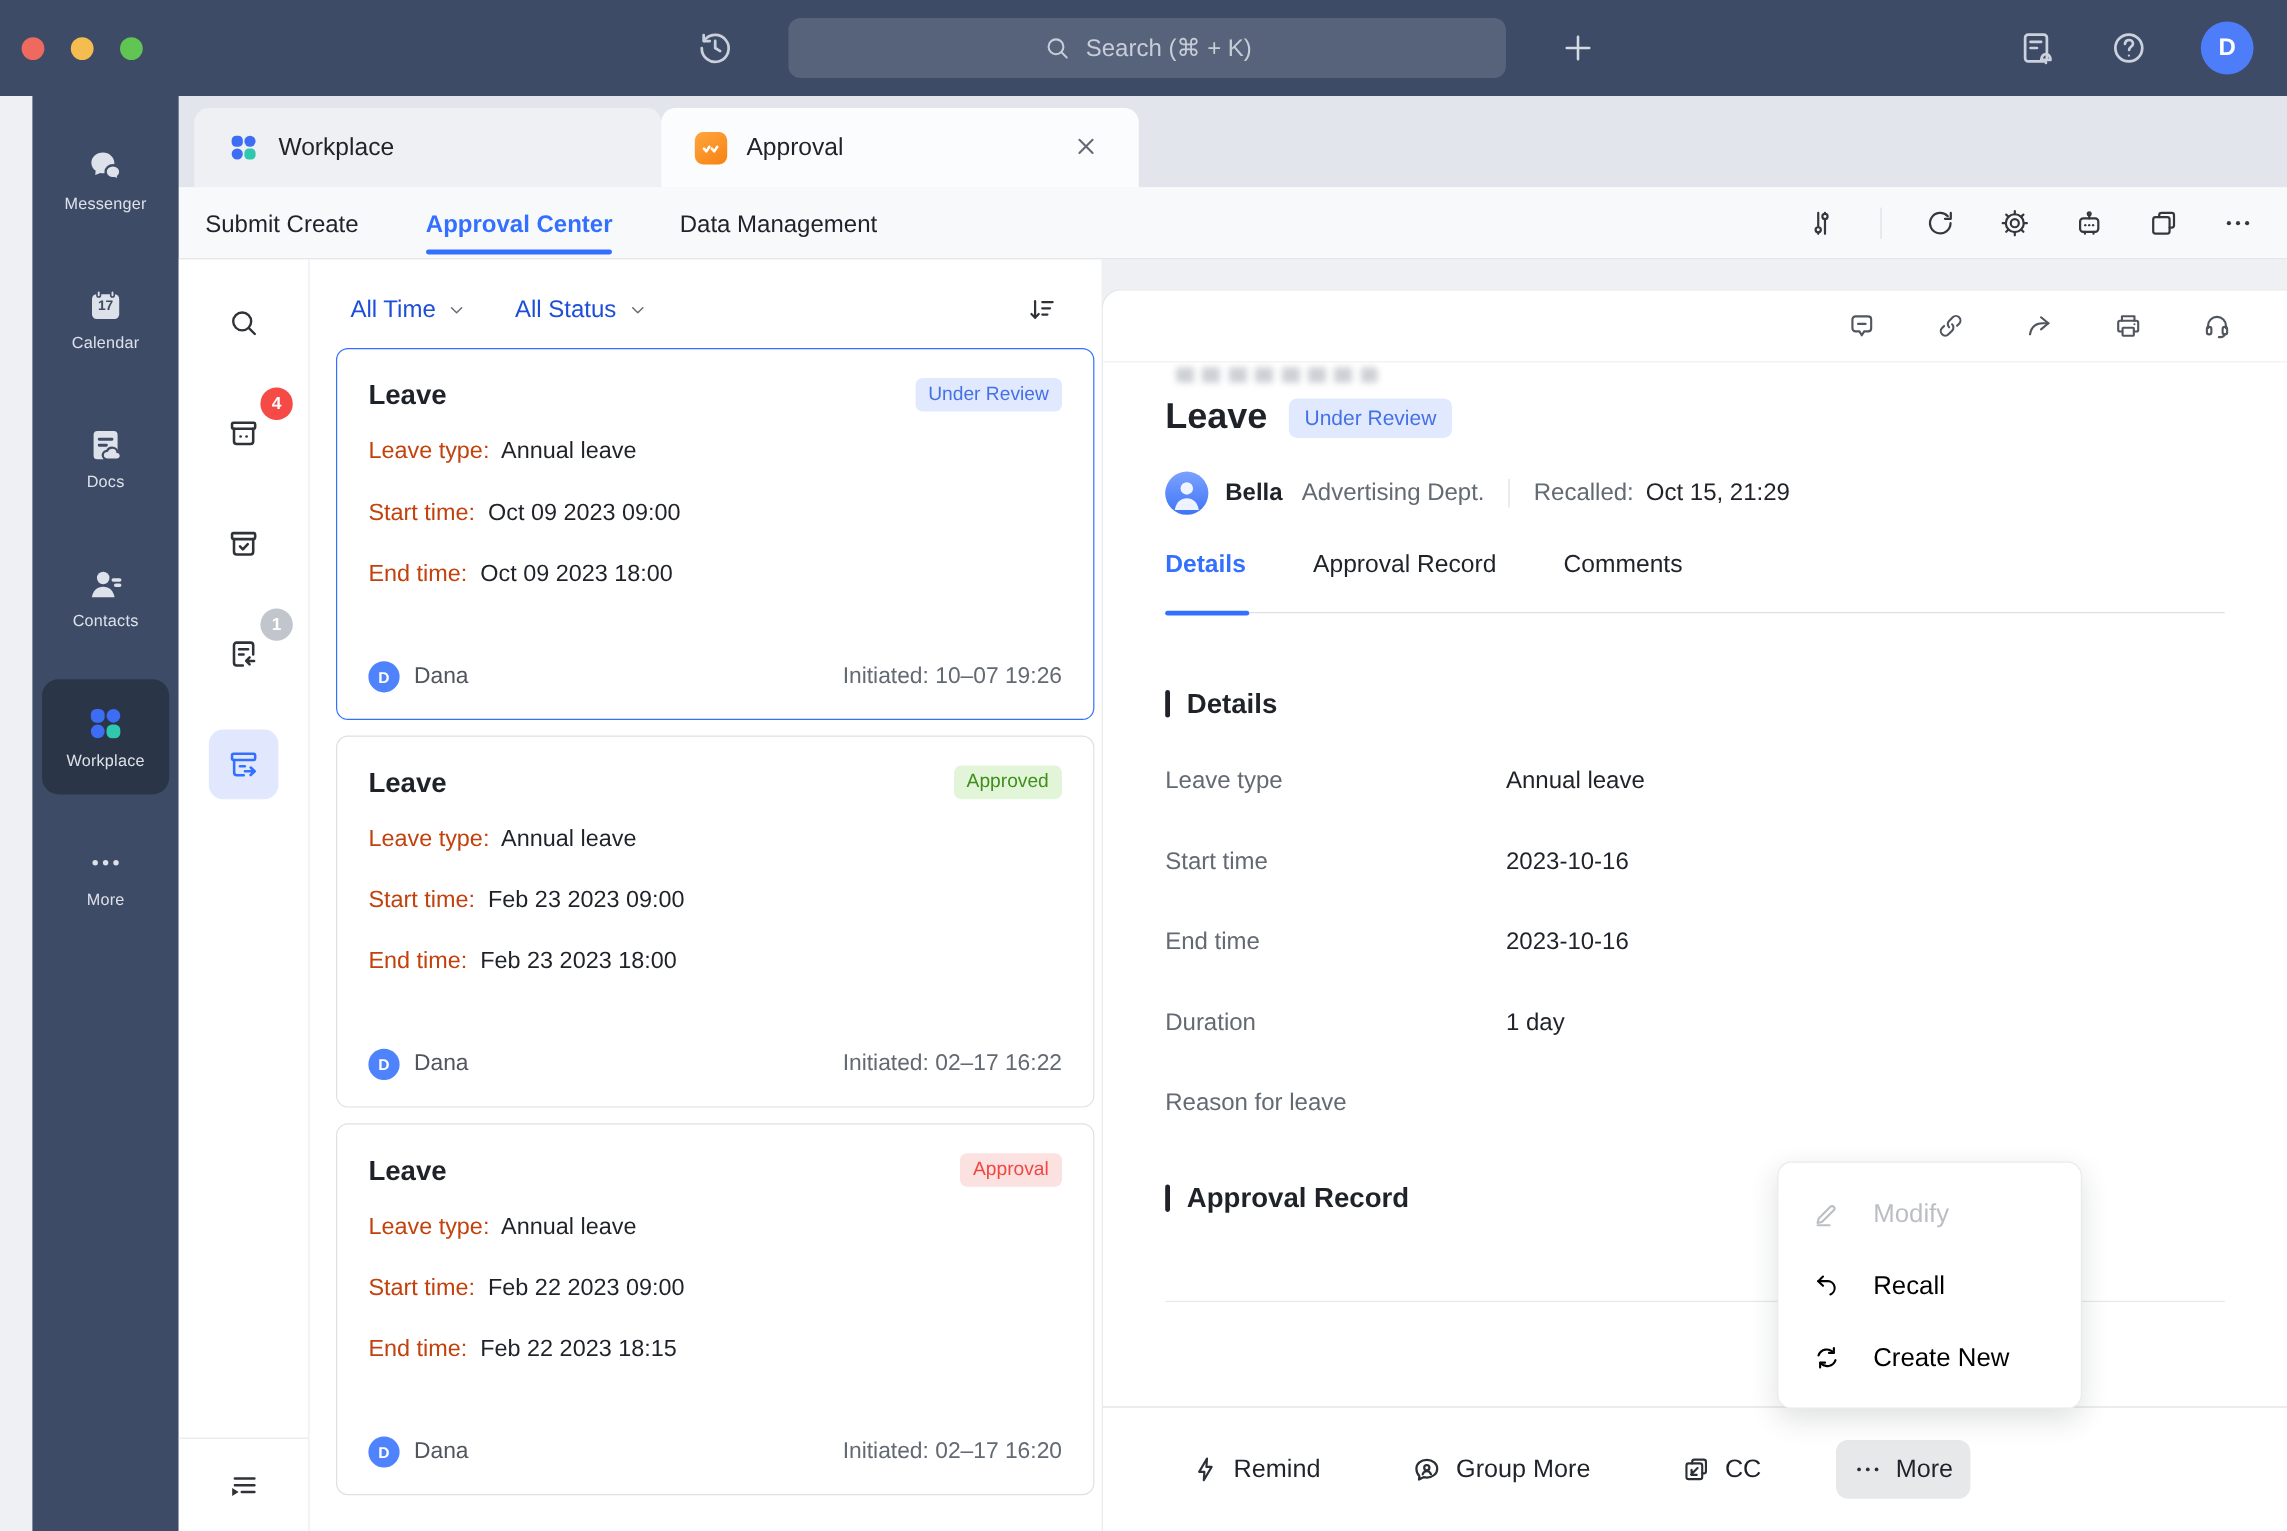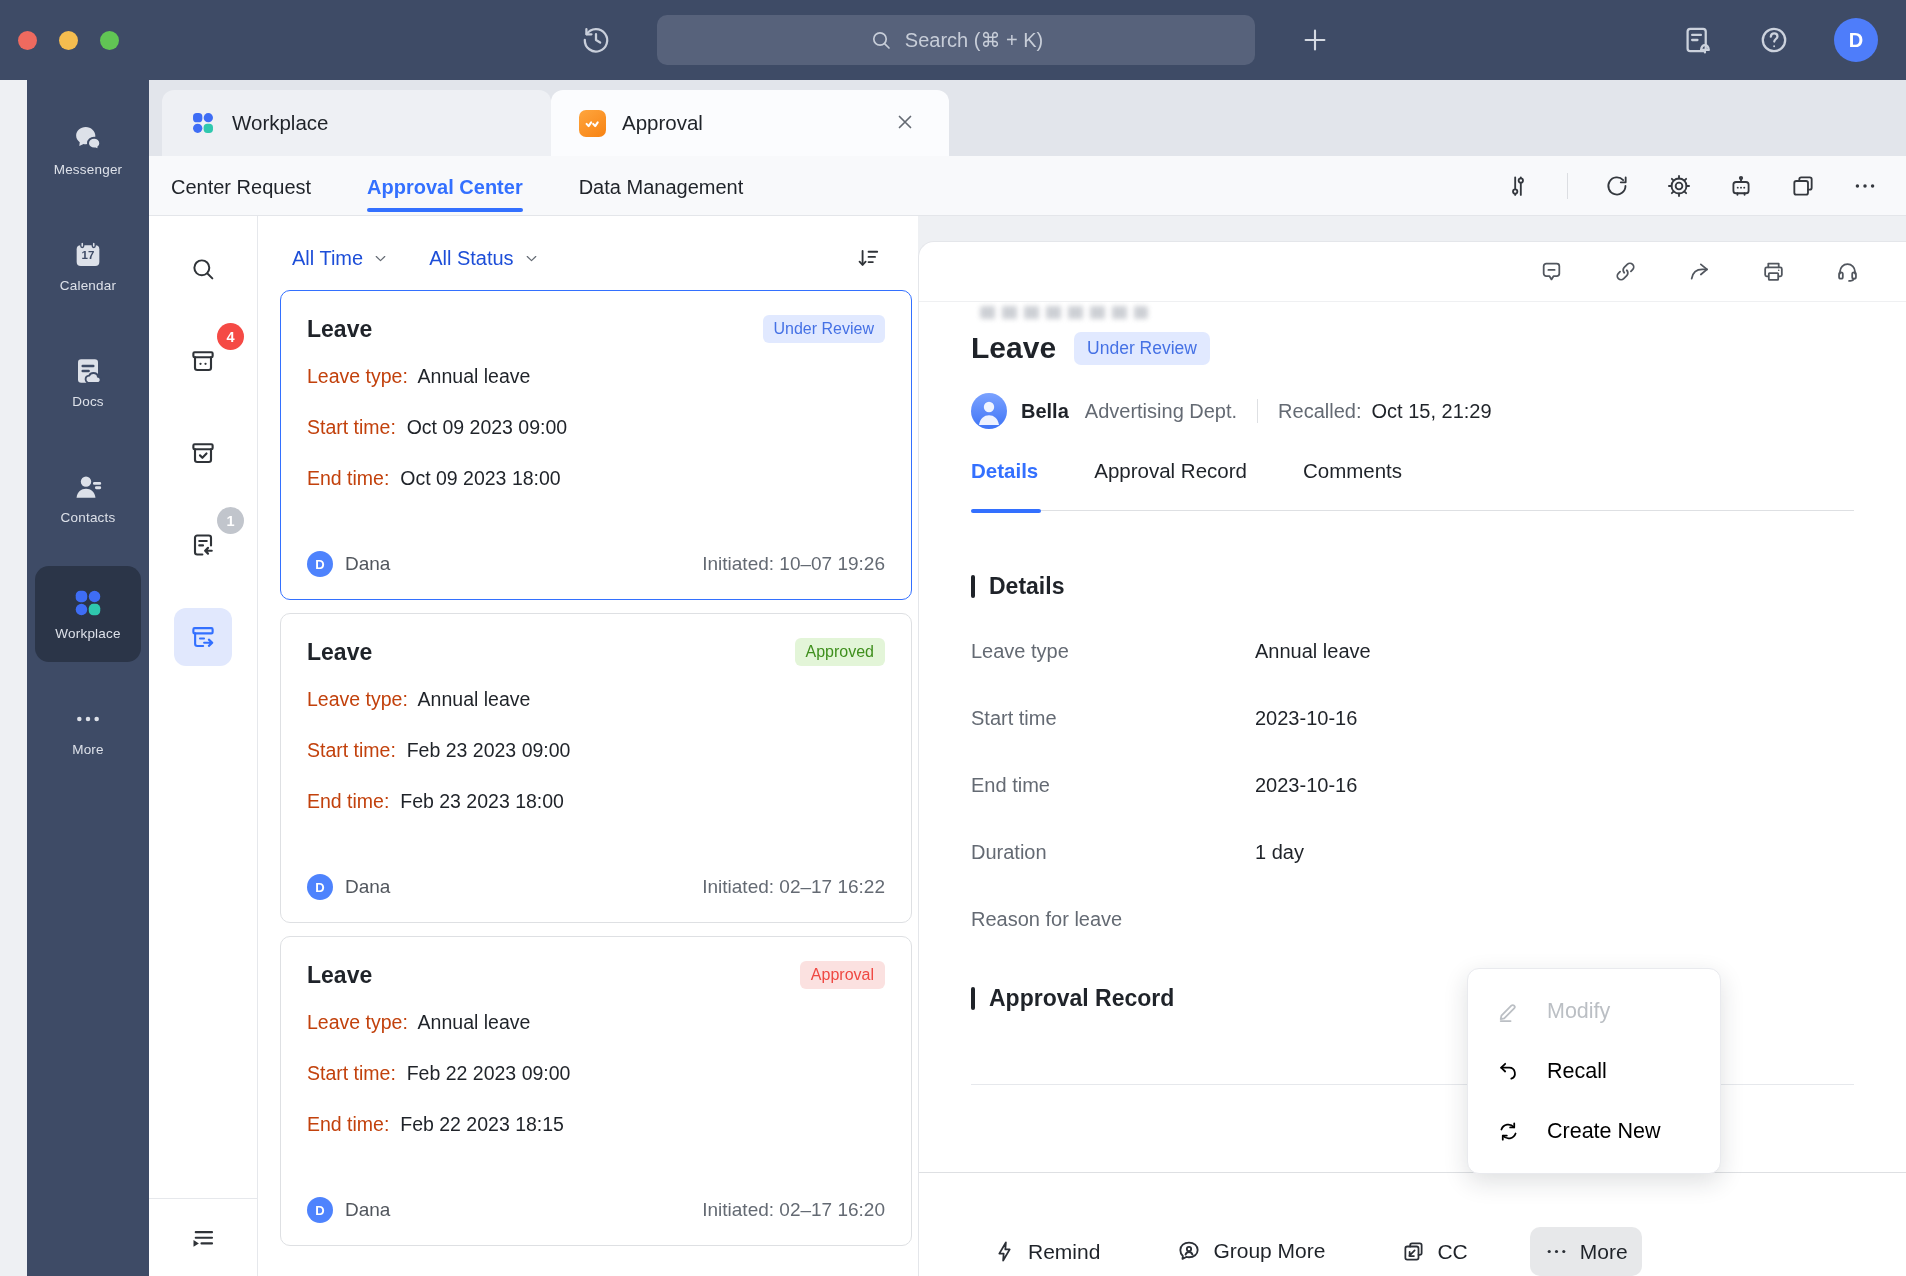--- a/index.html
+++ b/index.html
@@ -115,26 +115,26 @@
   .dtabline .hot { position:absolute; left:0; top:0; width:70px; height:4px; border-radius:3px; background:#3370ff; }
   .sechead { display:flex; align-items:center; gap:14px; font-size:23px; font-weight:bold; }
   .sechead::before { content:""; width:4px; height:23px; background:#1f2329; border-radius:2px; }
   .sec-details { margin-top:60px; }
   .fields { margin-top:40px; }
   .frow { display:grid; grid-template-columns:284px 1fr; font-size:20px; margin-bottom:44px; }
   .frow .fk { color:#646a73; }
   .frow .fv { color:#1f2329; font-weight:500; }
   .sec-record { margin-top:54px; }
   .recdiv { margin-top:72px; height:1px; background:#e6e8ec; }
-  .dactions { height:104px; border-top:1px solid #dee0e3; display:flex; align-items:flex-end; padding:0 32px 0 59px; gap:48px; }
+  .dactions { height:104px; border-top:1px solid #dee0e3; display:flex; align-items:center; padding:0 32px 0 59px; gap:48px; }
   .act { display:flex; align-items:center; gap:11px; font-size:21px; color:#1f2329; cursor:pointer; padding:12px 14px; border-radius:10px; }
   .act.pressed { background:#e7e8ea; }
   .act .aic { color:#2b2f36; }
   
-  .menu { position:absolute; right:185px; bottom:102px; width:254px; background:#fff; border:1px solid #e9eaee; border-radius:12px;
+  .menu { position:absolute; right:171px; bottom:102px; width:254px; background:#fff; border:1px solid #e9eaee; border-radius:12px;
     box-shadow:0 8px 24px rgba(31,35,41,.14); padding:12px 0; z-index:5; }
   .mitem { height:60px; display:flex; align-items:center; gap:26px; padding:0 28px; font-size:21.5px; color:#000000; cursor:pointer; }
   .mitem.disabled { color:#bbbfc4; cursor:default; }
 </style>
 </head>
 <body>
 
 <div class="topbar">
   <div class="traffic">
     <span class="t-red"></span>
@@ -258,21 +258,21 @@
         <span>Approval</span>
         <span class="close">
           <svg class="ic" width="24" height="24" viewBox="0 0 24 24">
               <path d="M6.5 6.5l11 11M17.5 6.5l-11 11"></path>
             </svg>
         </span>
       </div>
     </div>
 
     <div class="subnav">
-      <span class="navitem">Center Request</span>
+      <span class="navitem">Submit Create</span>
       <span class="navitem active">Approval Center</span>
       <span class="navitem">Data Management</span>
       <div class="subnav-tools">
         <span class="tool-btn">
           <svg class="ic" width="26" height="26" viewBox="0 0 24 24">
               <path d="M9.4 4v10.2M9.4 20.2v-1"></path>
               <circle cx="9.4" cy="17.1" r="2"></circle>
               <path d="M14.6 4v.9M14.6 9.1v11.1"></path>
               <circle cx="14.6" cy="6.9" r="2"></circle>
             </svg>

